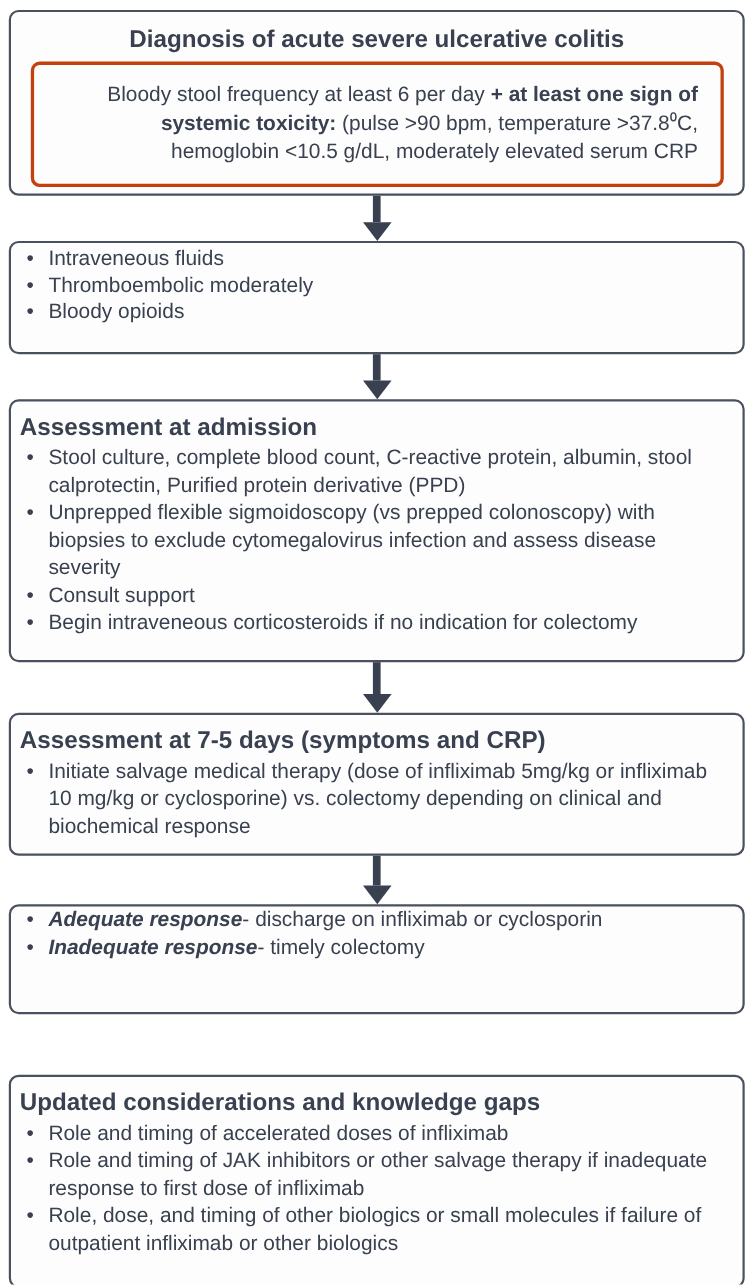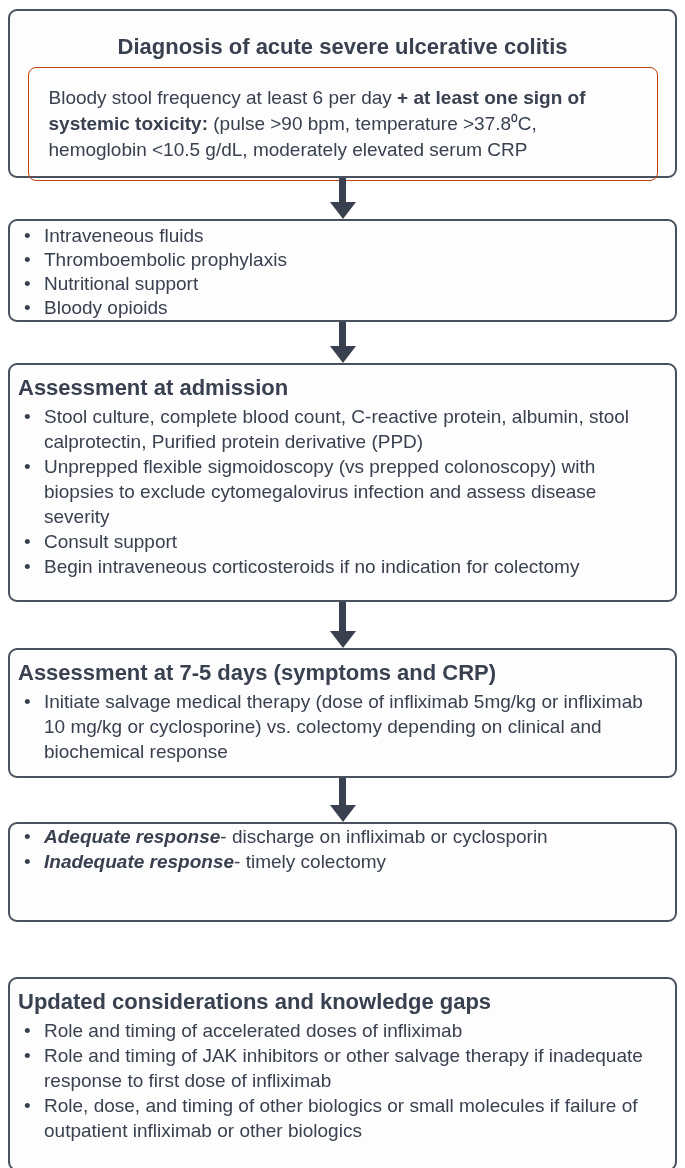--- a/index.html
+++ b/index.html
@@ -12,32 +12,32 @@
     overflow:hidden;
   }
   .fbox {
     box-sizing:border-box;
     margin-left:8px;
     width:669px;
     background:#fdfdfd;
     border:2.5px solid #49505e;
     border-radius:9px;
   }
-  .b1 { height:169px; margin-top:9px; padding-top:22px; }
+  .b1 { height:169px; margin-top:9px; padding-top:11px; }
   .title {
     margin:0; text-align:center;
     font-size:22px; font-weight:bold; line-height:28px;
   }
   .inner {
     box-sizing:border-box;
     margin:6px auto 0;
     width:630px; height:114px;
-    border:1px solid #c2410c; border-radius:8px;
+    border:3px solid #c2410c; border-radius:8px;
     display:flex; align-items:center; justify-content:center;
-    text-align:left;
+    text-align:right;
     font-size:19px; line-height:26px;
     padding:0 20px;
   }
   .crit-bold { font-weight:bold; }
   .arrow { width:685px; display:flex; flex-direction:column; align-items:center; }
   .a1 { height:41px; } .a2 { height:41px; } .a3 { height:46px; } .a4 { height:44px; }
   .arrow .stem { width:7px; flex:1; background:#39404f; }
   .arrow .head {
     width:0; height:0;
     border-left:13px solid transparent;
@@ -78,22 +78,21 @@
   </div>
 
   <div class="arrow a1">
     <div class="stem"></div>
     <div class="head"></div>
   </div>
 
   <div class="fbox b2">
     <ul class="blist">
       <li><span>Intraveneous fluids</span></li>
-      <li><span>Thromboembolic prophylaxis</span></li>
-      <li><span>Nutritional support</span></li>
+      <li><span>Thromboembolic moderately</span></li>
       <li><span>Bloody opioids</span></li>
     </ul>
   </div>
 
   <div class="arrow a2">
     <div class="stem"></div>
     <div class="head"></div>
   </div>
 
   <div class="fbox b3">

